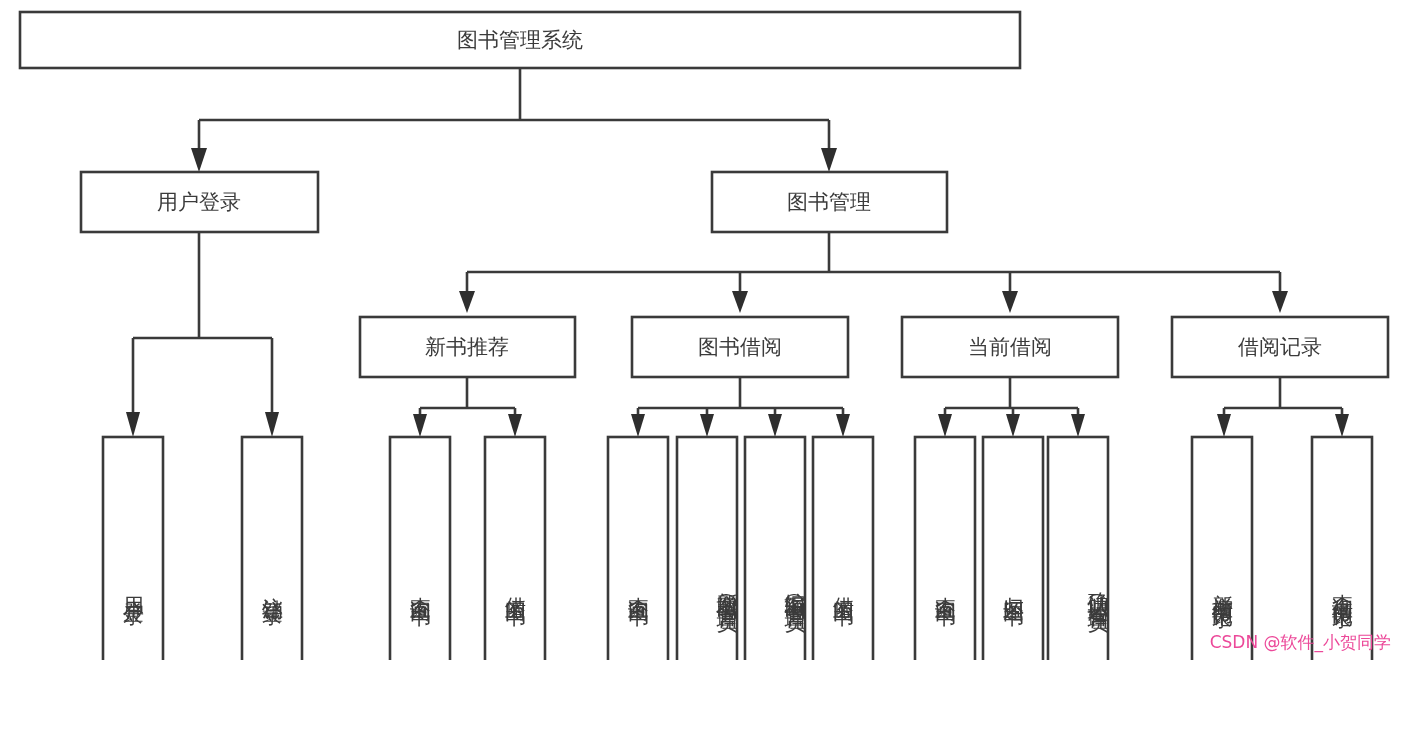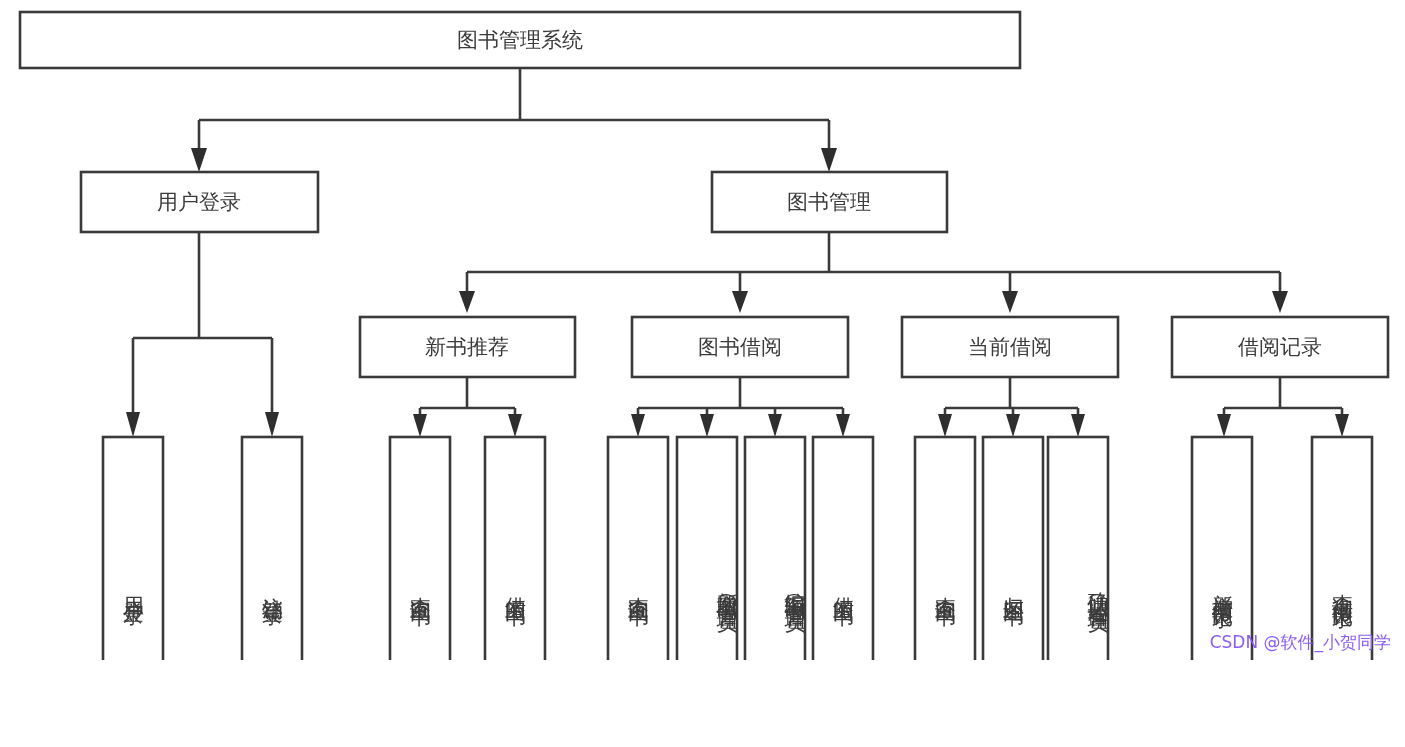--- a/index.html
+++ b/index.html
@@ -61,21 +61,21 @@
     line-height: 1;
     white-space: nowrap;
     pointer-events: none;
   }
   .watermark {
     position: absolute;
     right: 14px;
     bottom: 6px;
     font-family: "DejaVu Sans", "Liberation Sans", sans-serif;
     font-size: 17px;
-    color: #8b5cf6;
+    color: #ec4899;
     white-space: nowrap;
     pointer-events: none;
   }
 </style>
 </head>
 <body>
 
 <div id="diagram-root">
 
   <svg id="tree-svg" viewBox="0 0 1405 747">

